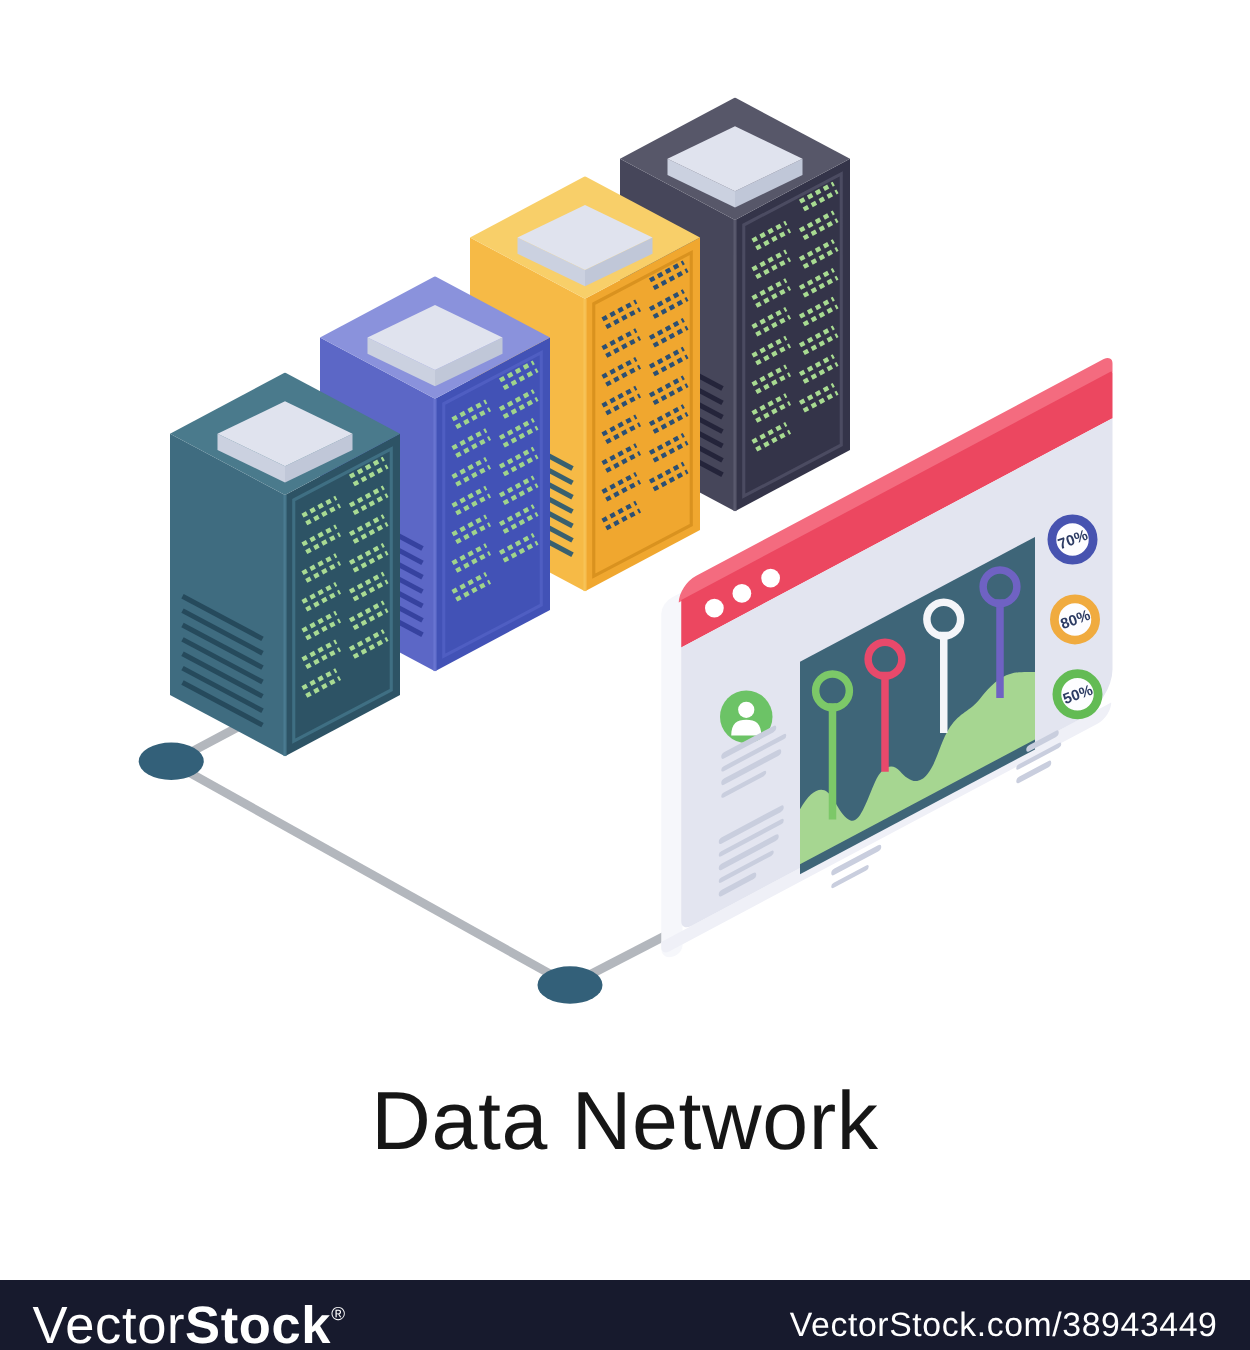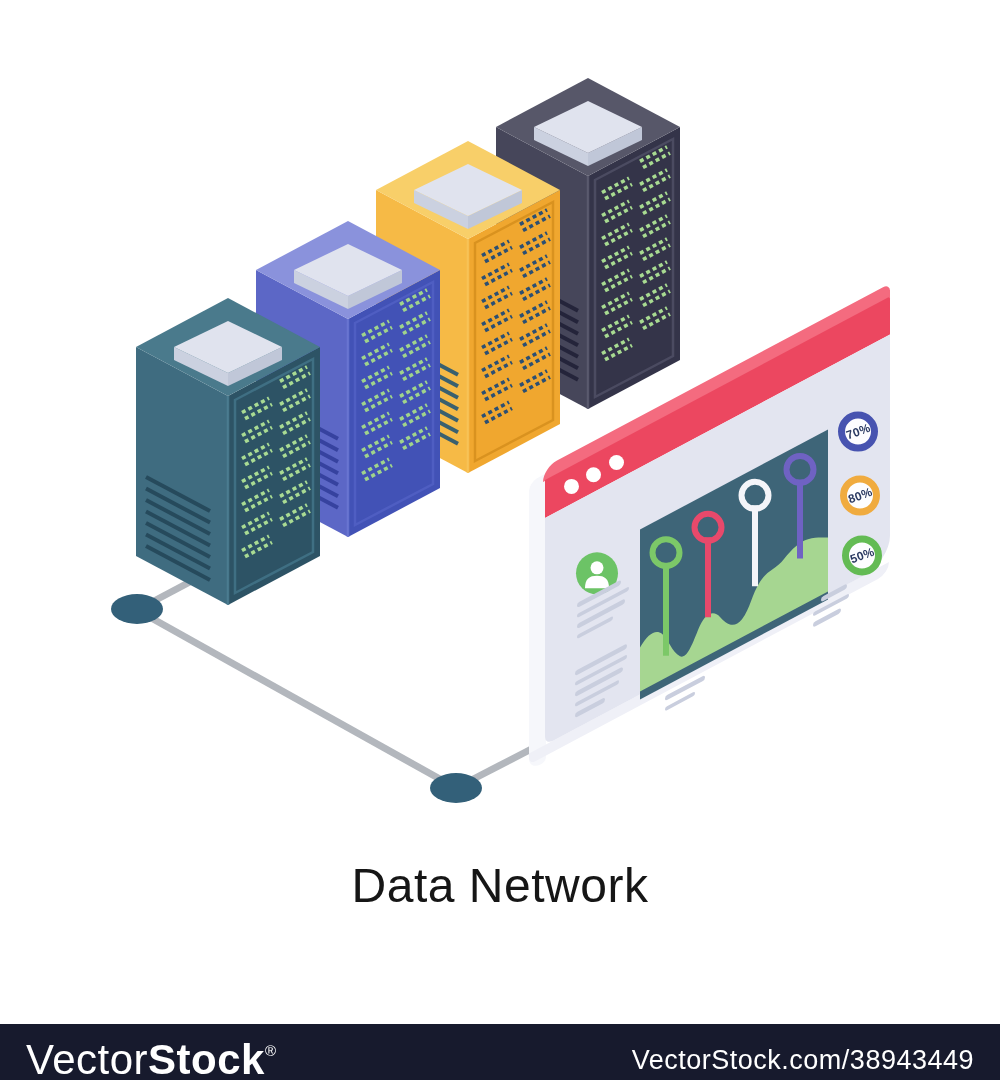--- a/index.html
+++ b/index.html
@@ -32,21 +32,21 @@
   .ln{position:static;display:block;height:4.5px;border-radius:2.5px;
       background:var(--tline);margin:0 0 6px 0;}
   .badge{width:40px;height:40px;border-radius:50%;background:#fdfdff;
          box-sizing:border-box;border:7px solid #888;transform:skewY(28deg);
          display:flex;align-items:center;justify-content:center;}
   .badge span{position:static;font-size:12px;font-weight:700;color:var(--btext);
               transform:rotate(-20deg);letter-spacing:.2px;}
 
   
   .title{position:absolute;left:0;top:858px;width:100%;text-align:center;
-         font-size:48px;font-weight:400;color:#161616;letter-spacing:.5px;z-index:3;}
+         font-size:66px;font-weight:400;color:#161616;letter-spacing:.5px;z-index:3;}
   .footer{position:absolute;left:0;top:1024px;width:100%;height:72px;background:var(--wmbar);
           display:flex;align-items:center;justify-content:space-between;
           box-sizing:border-box;padding:0 26px;z-index:20;}
   .logo{color:var(--wmtext);font-size:42px;font-weight:400;letter-spacing:.5px;}
   .logo b{font-weight:700;}
   .logo sup{font-size:15px;vertical-align:18px;}
   .credit{color:var(--wmtext);font-size:27px;letter-spacing:.5px;margin-left:44px;}
 </style>
 </head>
 <body>

